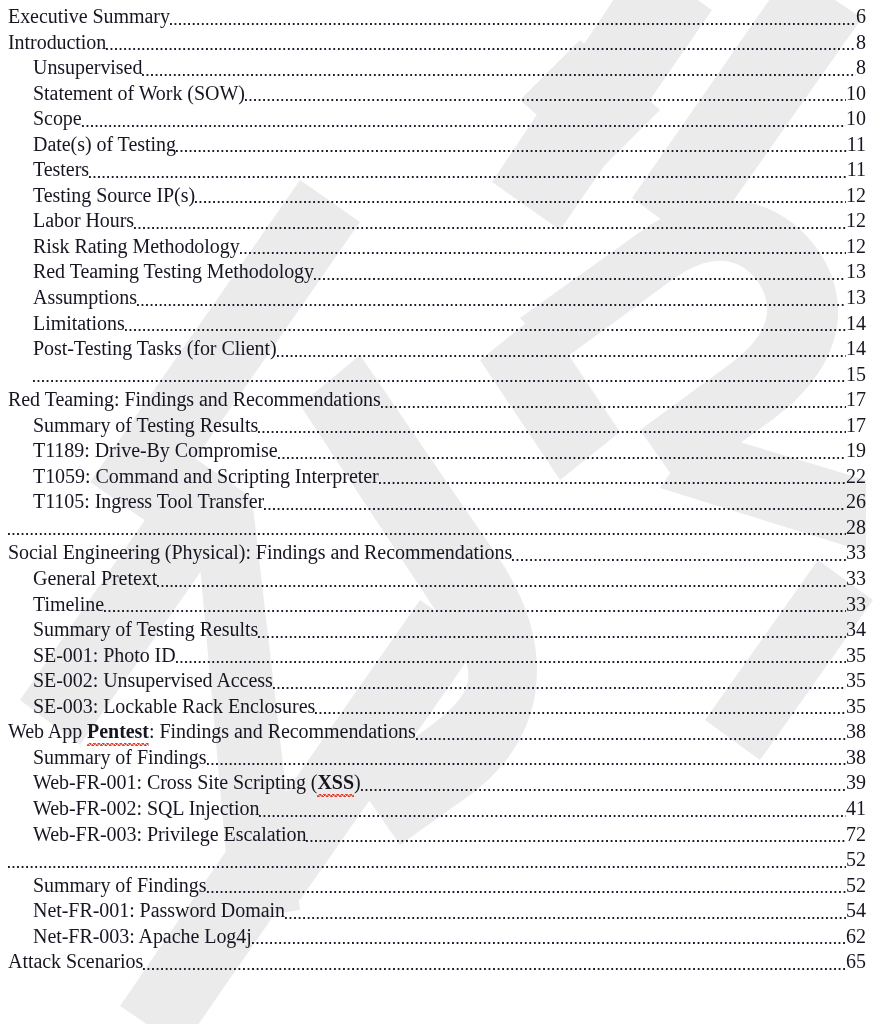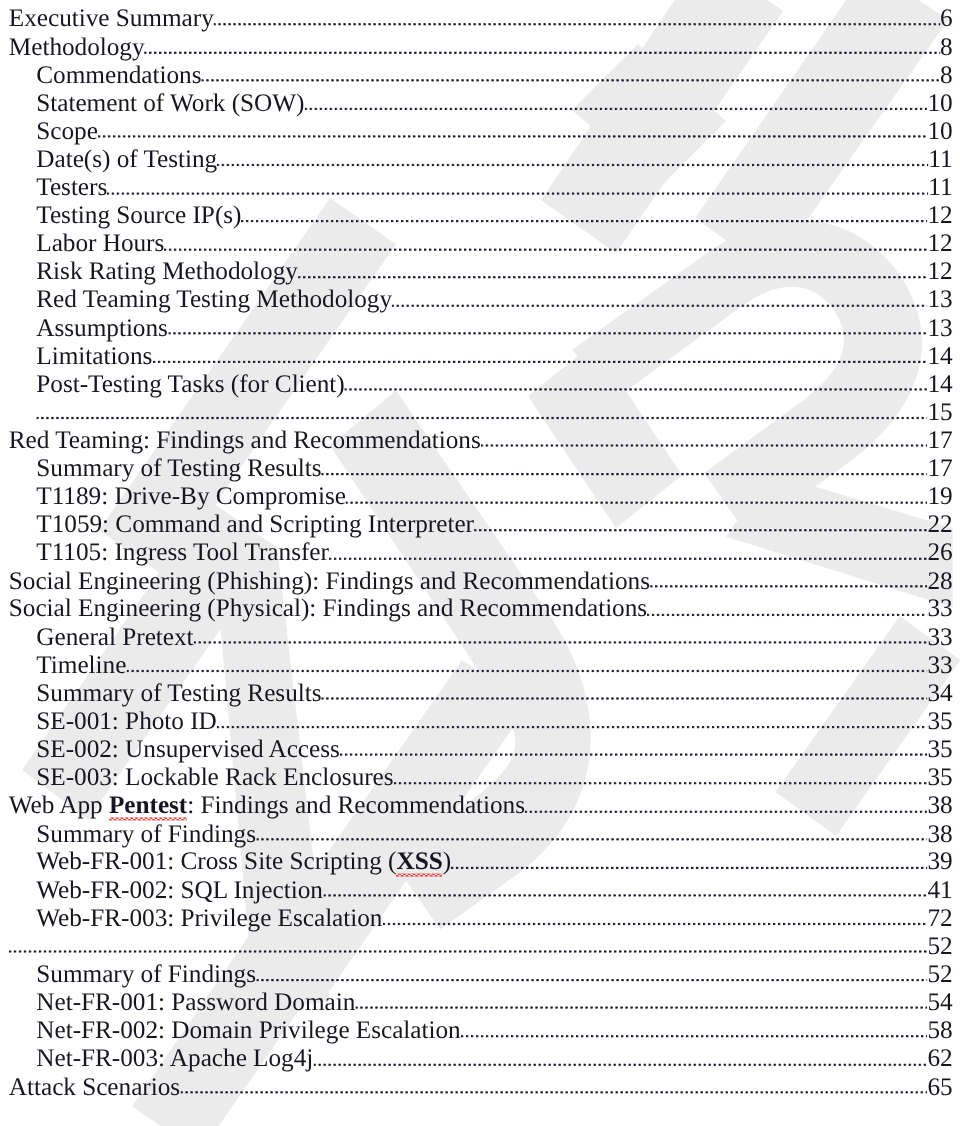--- a/index.html
+++ b/index.html
@@ -30,26 +30,26 @@
   
   #toc {
     position: relative;
     z-index: 2;
     padding: 4px 7px 0 8px;
     height: 1024px;
   }
 
   .toc-entry {
     display: flex;
-    align-items: center;
+    align-items: flex-end;
     width: 100%;
     height: 25.55px;
     line-height: 25.55px;
     white-space: nowrap;
-    font-size: 23px;
+    font-size: 20px;
     letter-spacing: -0.05px;
   }
 
   .toc-entry.lvl2 { padding-left: 25px; }
 
   .toc-title {
     flex: 0 0 auto;
     position: relative;
   }
 
@@ -130,26 +130,26 @@
   </svg>
 </div>
 
 <main id="toc">
     <div class="toc-entry">
       <span class="toc-title">Executive Summary</span>
       <span class="toc-leader"></span>
       <span class="toc-page">6</span>
     </div>
     <div class="toc-entry">
-      <span class="toc-title">Methodology</span>
+      <span class="toc-title">Introduction</span>
       <span class="toc-leader"></span>
       <span class="toc-page">8</span>
     </div>
     <div class="toc-entry lvl2">
-      <span class="toc-title">Commendations</span>
+      <span class="toc-title">Unsupervised</span>
       <span class="toc-leader"></span>
       <span class="toc-page">8</span>
     </div>
     <div class="toc-entry lvl2">
       <span class="toc-title">Statement of Work (SOW)</span>
       <span class="toc-leader"></span>
       <span class="toc-page">10</span>
     </div>
     <div class="toc-entry lvl2">
       <span class="toc-title">Scope</span>
@@ -224,21 +224,20 @@
       <span class="toc-title">T1059: Command and Scripting Interpreter</span>
       <span class="toc-leader"></span>
       <span class="toc-page">22</span>
     </div>
     <div class="toc-entry lvl2">
       <span class="toc-title">T1105: Ingress Tool Transfer</span>
       <span class="toc-leader"></span>
       <span class="toc-page">26</span>
     </div>
     <div class="toc-entry">
-      <span class="toc-title">Social Engineering (Phishing): Findings and Recommendations</span>
       <span class="toc-leader"></span>
       <span class="toc-page">28</span>
     </div>
     <div class="toc-entry">
       <span class="toc-title">Social Engineering (Physical): Findings and Recommendations</span>
       <span class="toc-leader"></span>
       <span class="toc-page">33</span>
     </div>
     <div class="toc-entry lvl2">
       <span class="toc-title">General Pretext</span>
@@ -303,25 +302,20 @@
       <span class="toc-title">Summary of Findings</span>
       <span class="toc-leader"></span>
       <span class="toc-page">52</span>
     </div>
     <div class="toc-entry lvl2">
       <span class="toc-title">Net-FR-001: Password Domain</span>
       <span class="toc-leader"></span>
       <span class="toc-page">54</span>
     </div>
     <div class="toc-entry lvl2">
-      <span class="toc-title">Net-FR-002: Domain Privilege Escalation</span>
-      <span class="toc-leader"></span>
-      <span class="toc-page">58</span>
-    </div>
-    <div class="toc-entry lvl2">
       <span class="toc-title">Net-FR-003: Apache Log4j</span>
       <span class="toc-leader"></span>
       <span class="toc-page">62</span>
     </div>
     <div class="toc-entry">
       <span class="toc-title">Attack Scenarios</span>
       <span class="toc-leader"></span>
       <span class="toc-page">65</span>
     </div>
   </main>

